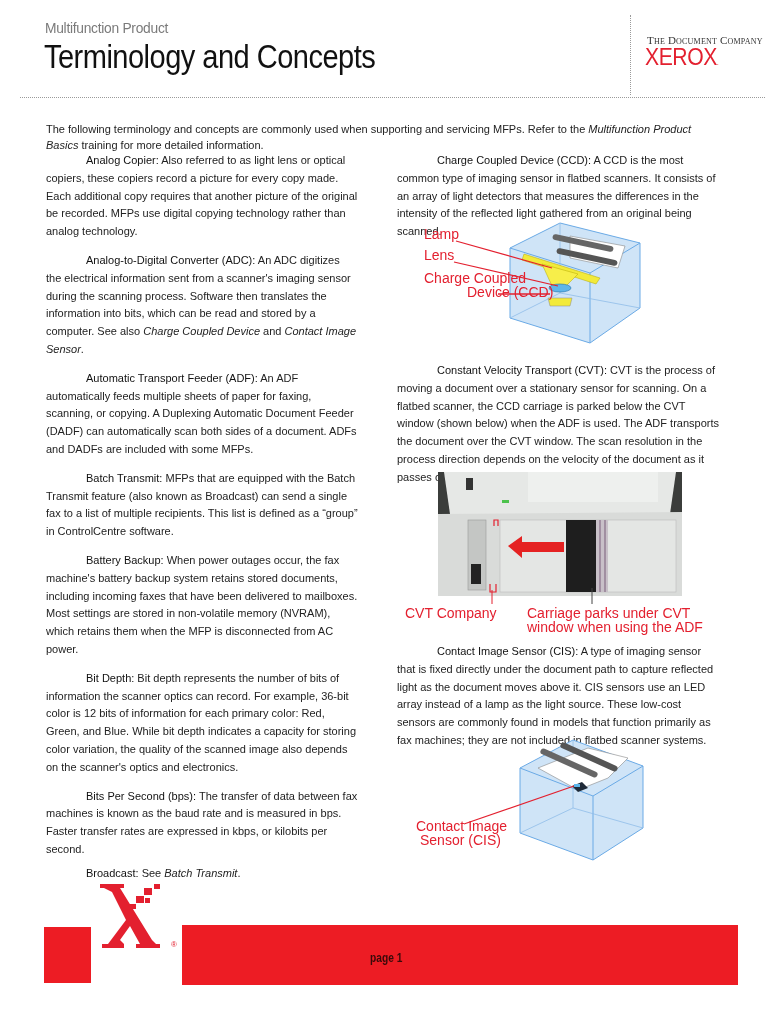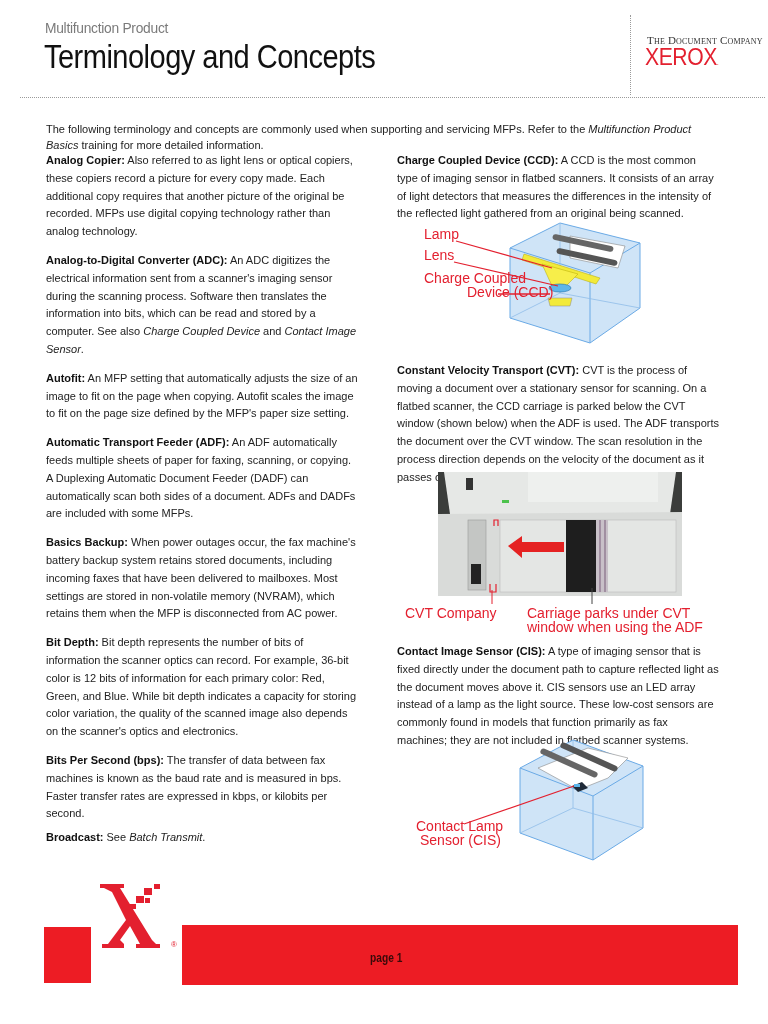--- a/index.html
+++ b/index.html
@@ -36,21 +36,21 @@
     transform: scaleX(0.92); transform-origin: left top;
   }
   .brand-dot { font-size: 8px; }
   .intro {
     position: absolute; left: 46px; top: 109px; width: 680px;
     font-size: 11px; line-height: 16px; color: #222; margin-top: 12px;
   }
   .col { position: absolute; font-size: 11px; line-height: 17.8px; color: #222; }
   .col-left { left: 46px; top: 152px; width: 312px; }
   .entry { margin: 0 0 11px 0; }
-  .term { font-weight: bold; color: #111; }
+  .term { font-weight: normal; color: #111; margin-left: 40px; }
   em { font-style: italic; }
 
   .fig { position: absolute; }
   .fig svg { display: block; }
   .fig-label {
     position: absolute; font-size: 14px; line-height: 14px; color: #e3202f; white-space: nowrap;
   }
   .page-num {
     position: absolute; left: 370px; top: 951px;
     font-size: 12px; font-weight: bold; color: #3a0a0a;
@@ -68,23 +68,23 @@
 <div class="vrule"></div>
 <div class="hrule"></div>
 <div class="brand-tag">The Document Company</div>
 <div class="brand-name"><span>XEROX</span><span class="brand-dot">.</span></div>
 
 <div class="intro"><span>The following terminology and concepts are commonly used when supporting and servicing MFPs. Refer to the </span><em>Multifunction Product Basics</em><span> training for more detailed information.</span></div>
 
 <div class="col col-left">
   <p class="entry"><span class="term">Analog Copier:</span><span> Also referred to as light lens or optical copiers, these copiers record a picture for every copy made. Each additional copy requires that another picture of the original be recorded. MFPs use digital copying technology rather than analog technology.</span></p>
   <p class="entry"><span class="term">Analog-to-Digital Converter (ADC):</span><span> An ADC digitizes the electrical information sent from a scanner's imaging sensor during the scanning process. Software then translates the information into bits, which can be read and stored by a computer. See also </span><em>Charge Coupled Device</em><span> and </span><em>Contact Image Sensor</em><span>.</span></p>
-  <p class="entry"><span class="term">Autofit:</span><span> An MFP setting that automatically adjusts the size of an image to fit on the page when copying. Autofit scales the image to fit on the page size defined by the MFP's paper size setting.</span></p>
   <p class="entry"><span class="term">Automatic Transport Feeder (ADF):</span><span> An ADF automatically feeds multiple sheets of paper for faxing, scanning, or copying. A Duplexing Automatic Document Feeder (DADF) can automatically scan both sides of a document. ADFs and DADFs are included with some MFPs.</span></p>
-  <p class="entry"><span class="term">Basics Backup:</span><span>  When power outages occur, the fax machine's battery backup system retains stored documents, including incoming faxes that have been delivered to mailboxes. Most settings are stored in non-volatile memory (NVRAM), which retains them when the MFP is disconnected from AC power.</span></p>
+  <p class="entry"><span class="term">Batch Transmit:</span><span>  MFPs that are equipped with the Batch Transmit feature (also known as Broadcast) can send a single fax to a list of multiple recipients. This list is defined as a “group” in ControlCentre software.</span></p>
+  <p class="entry"><span class="term">Battery Backup:</span><span>  When power outages occur, the fax machine's battery backup system retains stored documents, including incoming faxes that have been delivered to mailboxes. Most settings are stored in non-volatile memory (NVRAM), which retains them when the MFP is disconnected from AC power.</span></p>
   <p class="entry"><span class="term">Bit Depth:</span><span> Bit depth represents the number of bits of information the scanner optics can record. For example, 36-bit color is 12 bits of information for each primary color: Red, Green, and Blue. While bit depth indicates a capacity for storing color variation, the quality of the scanned image also depends on the scanner's optics and electronics.</span></p>
   <p class="entry" style="margin-bottom:6px"><span class="term">Bits Per Second (bps):</span><span>  The transfer of data between fax machines is known as the baud rate and is measured in bps. Faster transfer rates are expressed in kbps, or kilobits per second.</span></p>
   <p class="entry"><span class="term">Broadcast:</span><span>  See </span><em>Batch Transmit</em><span>.</span></p>
 </div>
 
 <div class="col" style="left:397px; top:152px; width:322px;">
   <span class="term">Charge Coupled Device (CCD):</span><span> A CCD is the most common type of imaging sensor in flatbed scanners. It consists of an array of light detectors that measures the differences in the intensity of the reflected light gathered from an original being scanned.</span>
 </div>
 
 <div class="fig" style="left:500px; top:218px;">
@@ -159,21 +159,21 @@
     <polygon points="20,30 70,10 110,20 90,40 60,52" fill="#ffffff" stroke="#888" stroke-width="0.6"></polygon>
     <rect x="20" y="22" width="62" height="6" rx="3" fill="#666" transform="rotate(24 51 25)"></rect>
     <rect x="40" y="16" width="62" height="6" rx="3" fill="#555" transform="rotate(24 71 19)"></rect>
     <polygon points="54,48 64,44 70,50 60,54" fill="#1e2a38"></polygon>
     <rect x="56" y="46" width="6" height="3" fill="#5fb6ea"></rect>
   </svg>
 </div>
 <svg class="fig" style="left:460px; top:782px;" width="120" height="50" viewBox="0 0 120 50">
   <line x1="4" y1="42" x2="114" y2="4" stroke="#e3202f" stroke-width="1.2"></line>
 </svg>
-<div class="fig-label" style="left:416px; top:819px;">Contact Lamp</div>
+<div class="fig-label" style="left:416px; top:819px;">Contact Image</div>
 <div class="fig-label" style="left:420px; top:833px;">Sensor (CIS)</div>
 
 <div class="sq-real"></div>
 <div class="x-logo">
   <svg width="80" height="70" viewBox="0 0 80 70">
     <polygon points="2,2 26,2 26,6 22,6 54,58 58,62 62,62 62,66 38,66 38,62 42,62 32,44 22,58 26,62 26,66 4,66 4,62 10,62 28,38 14,10 6,6 2,6" fill="#e3202f"></polygon>
     <rect x="56" y="2" width="6" height="5" fill="#e3202f"></rect>
     <rect x="46" y="6" width="8" height="7" fill="#e3202f"></rect>
     <rect x="38" y="14" width="8" height="7" fill="#e3202f"></rect>
     <rect x="32" y="22" width="6" height="5" fill="#e3202f"></rect>

